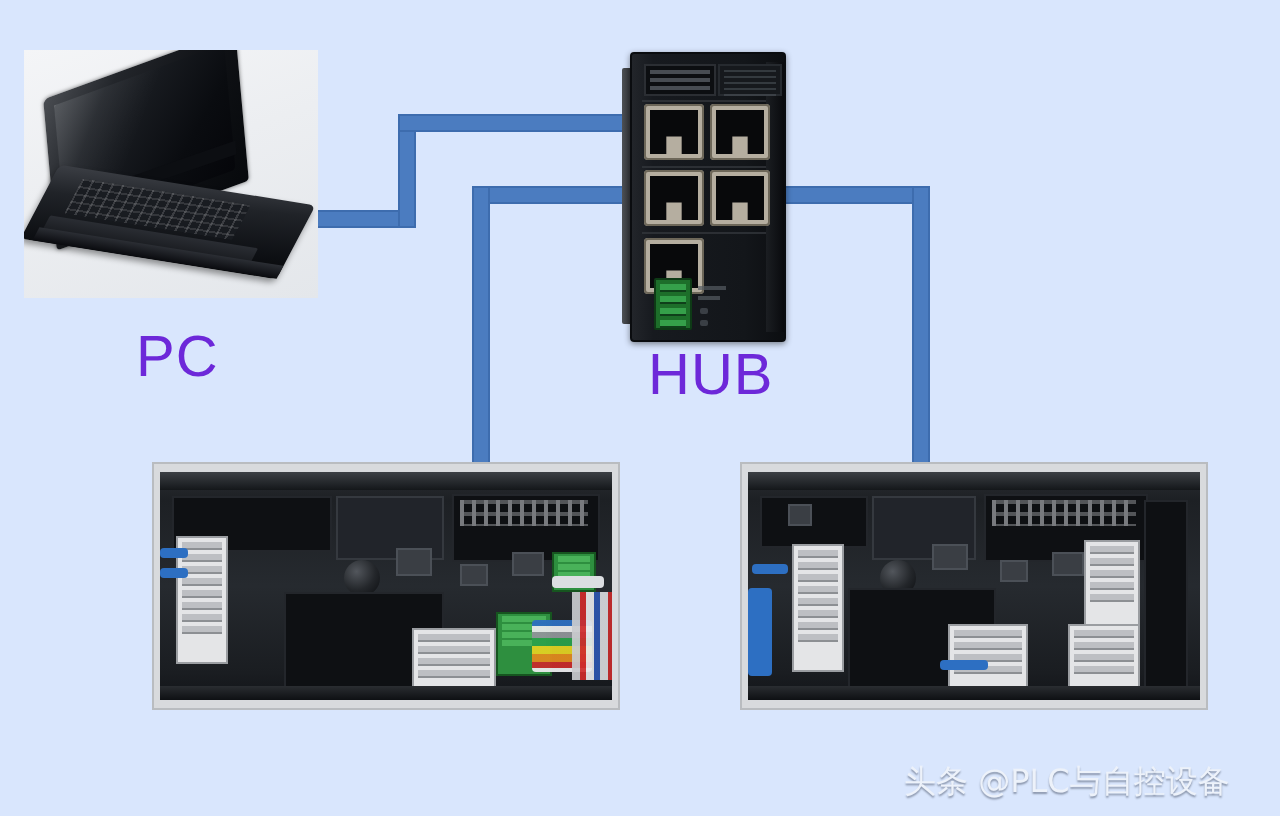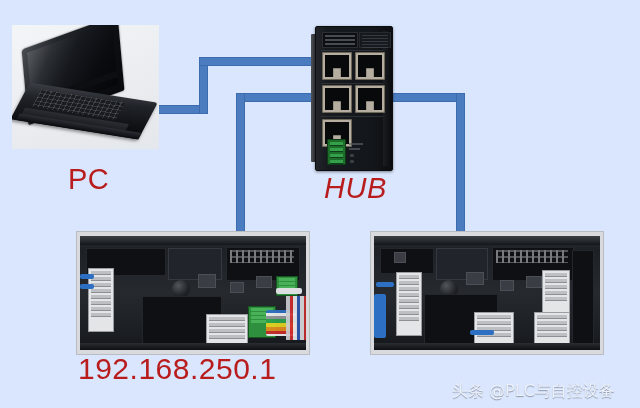--- a/index.html
+++ b/index.html
@@ -304,27 +304,27 @@
     position: absolute;
     background: linear-gradient(to right,
       #c9cbce 0 4px, #cf2b2b 4px 7px, #e8e9eb 7px 11px,
       #2d56b0 11px 14px, #d8dadd 14px 18px, #c72b2b 18px 21px, #e5e6e8 21px 25px);
     opacity: .92;
   }
 
   
   .lbl {
     position: absolute;
-    color: #b91c1c;
+    color: #6d28d9;
     font-weight: 400;
     white-space: nowrap;
     letter-spacing: .5px;
   }
   #pc-label  { left: 68px;  top: 163px; font-size: 29px; }
-  #hub-label { left: 324px; top: 172px; font-size: 29px; font-style: italic; }
+  #hub-label { left: 324px; top: 172px; font-size: 29px; }
   #ip-left   { left: 78px;  top: 352px; font-size: 30px; }
   #ip-right  { left: 394px; top: 352px; font-size: 30px; }
 
   #watermark {
     position: absolute;
     left: 452px;
     top: 381px;
     font-size: 16px;
     color: #f2f5fa;
     opacity: .82;
@@ -520,17 +520,16 @@
           <i></i>
       </div>
       <div class="mod mod-dark" style="left:198px; top:14px; width:20px; height:94px;"></div>
 
       <div class="plc-botbar"></div>
     </div>
   </div>
 
   <div class="lbl" id="pc-label">PC</div>
   <div class="lbl" id="hub-label">HUB</div>
-  <div class="lbl" id="ip-left">192.168.250.1</div>
 
   <div id="watermark">头条 @PLC与自控设备</div>
 
 </div>
 
 </body></html>

